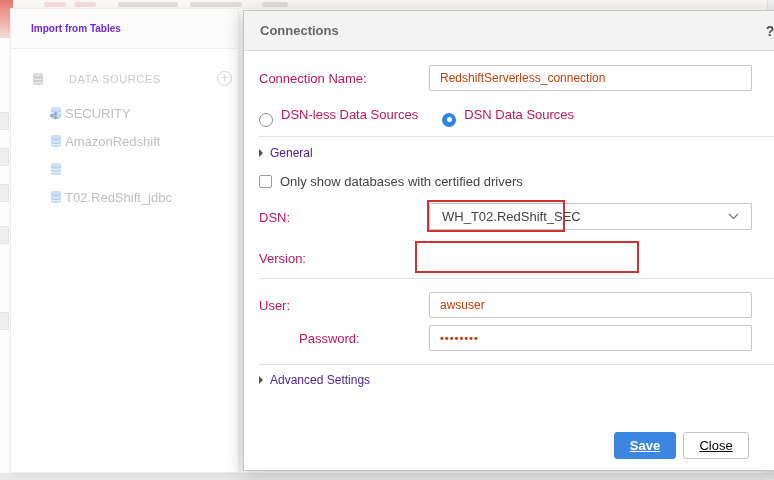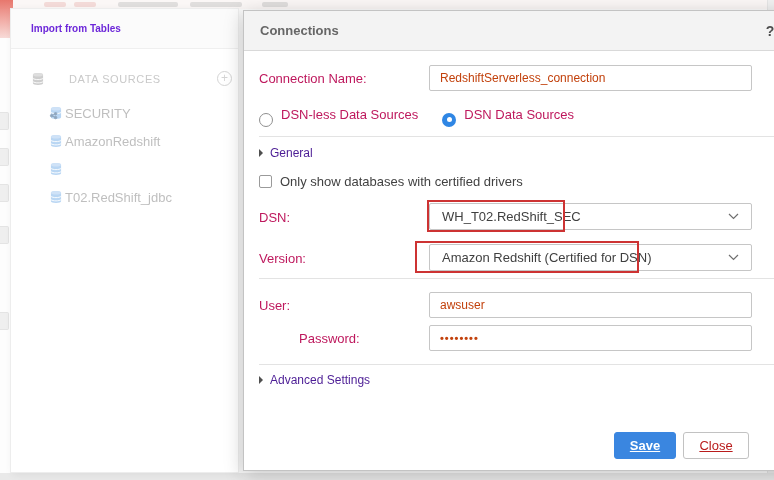--- a/index.html
+++ b/index.html
@@ -73,21 +73,21 @@
     border:1px solid #c6c6c6; border-radius:2px; background:#fff;
     display:flex; align-items:center; padding:0 12px; }
   .selectbox .val { flex:1; font-size:13px; color:#3f3f3f; white-space:nowrap; overflow:hidden; }
   .chev { flex:0 0 11px; margin-left:6px; }
 
   .annot { position:absolute; border:2px solid #cd3333; z-index:20; pointer-events:none; }
 
   .footer-btn { position:absolute; height:27px; border-radius:3px; font-family:"Liberation Sans",sans-serif;
     font-size:13px; display:flex; align-items:center; justify-content:center; cursor:pointer;text-decoration:underline; }
   .btn-save { left:370px; top:421px; width:62px; background:#3a86e0; color:#fff; font-weight:700; border:1px solid #3a86e0; }
-  .btn-close { left:439px; top:421px; width:66px; background:#fff; color:#b91c1c; border:1px solid #c2c2c2; }
+  .btn-close { left:439px; top:421px; width:66px; background:#fff; color:#000000; border:1px solid #c2c2c2; }
 </style>
 </head>
 <body>
 
 <div class="top-strip"></div>
 <div class="app-logo"></div>
 <div class="strip-mark pink" style="left:44px;width:22px;"></div>
 <div class="strip-mark pink" style="left:74px;width:22px;"></div>
 <div class="strip-mark gray" style="left:118px;width:60px;"></div>
 <div class="strip-mark gray" style="left:190px;width:52px;"></div>
@@ -188,26 +188,20 @@
   <span class="lbl" style="top:199px;">DSN:</span>
   <div class="selectbox" style="top:192px;">
     <span class="val">WH_T02.RedShift_SEC</span>
     <svg class="chev" width="11" height="7" viewBox="0 0 11 7">
       <path d="M1 1l4.5 4.5L10 1" stroke="#6f6f6f" stroke-width="1.2" fill="none"></path>
     </svg>
   </div>
   <div class="annot" style="left:183px;top:189px;width:138px;height:32px;"></div>
 
   <span class="lbl" style="top:240px;">Version:</span>
-  <div class="selectbox" style="top:233px;">
-    <span class="val">Amazon Redshift (Certified for DSN)</span>
-    <svg class="chev" width="11" height="7" viewBox="0 0 11 7">
-      <path d="M1 1l4.5 4.5L10 1" stroke="#6f6f6f" stroke-width="1.2" fill="none"></path>
-    </svg>
-  </div>
   <div class="annot" style="left:171px;top:230px;width:224px;height:32px;"></div>
 
   <div class="divider" style="top:267px;"></div>
 
   <span class="lbl" style="top:287px;">User:</span>
   <input class="tinput" style="top: 281px;" value="awsuser">
 
   <span class="lbl" style="top:320px;margin-left:40px;">Password:</span>
   <input class="tinput pw" style="top: 314px;" value="••••••••">
 

